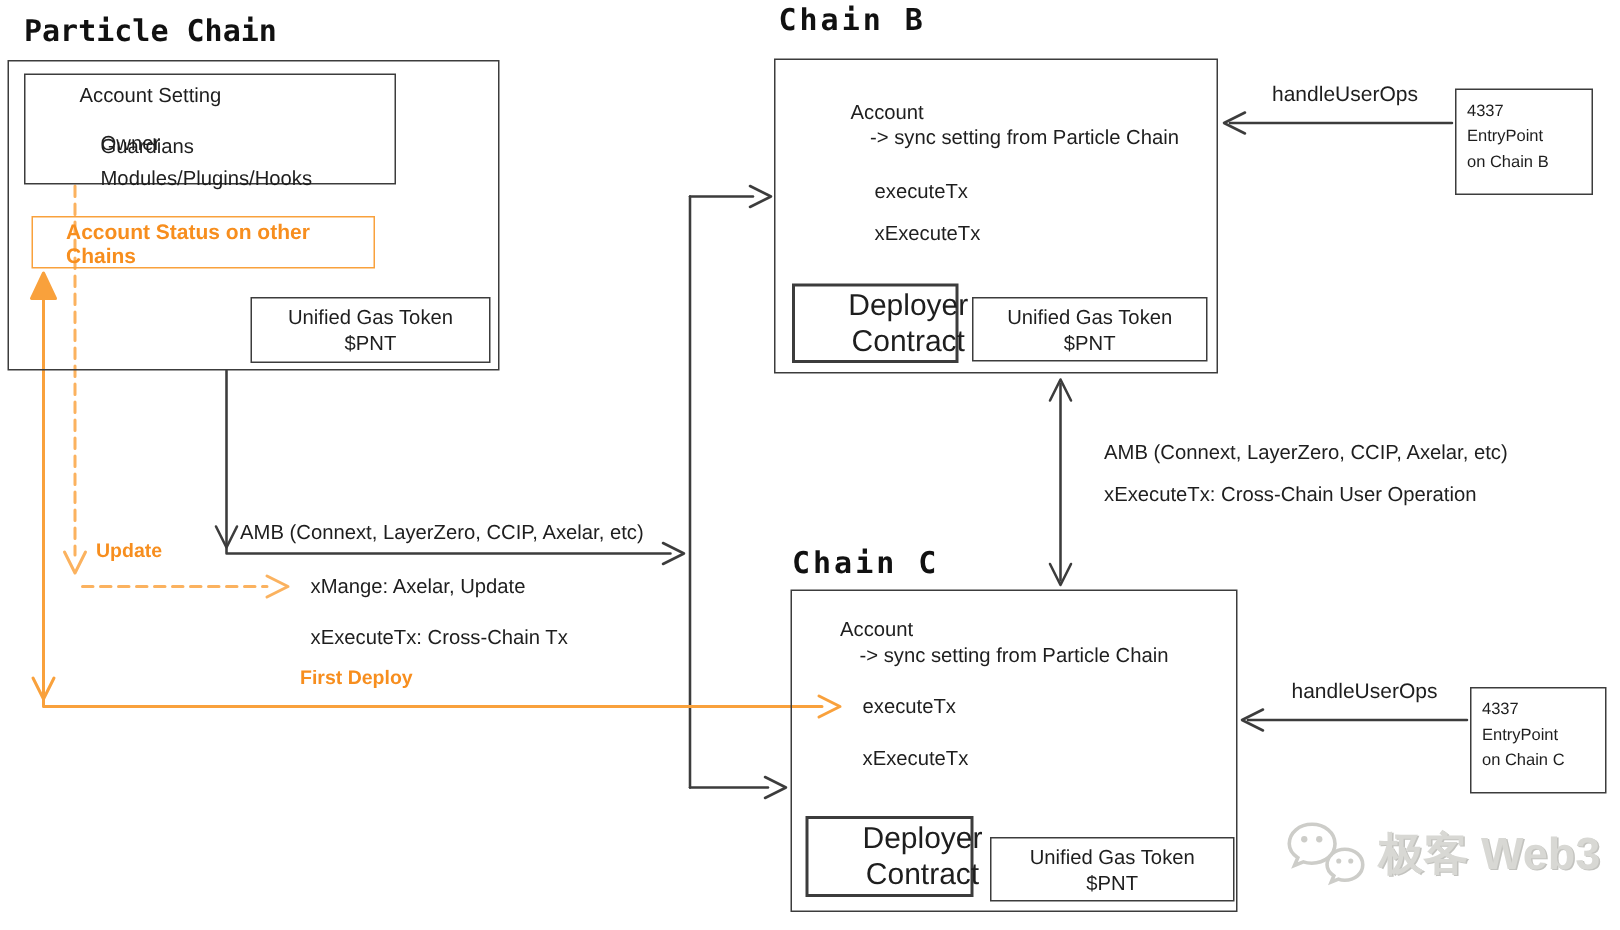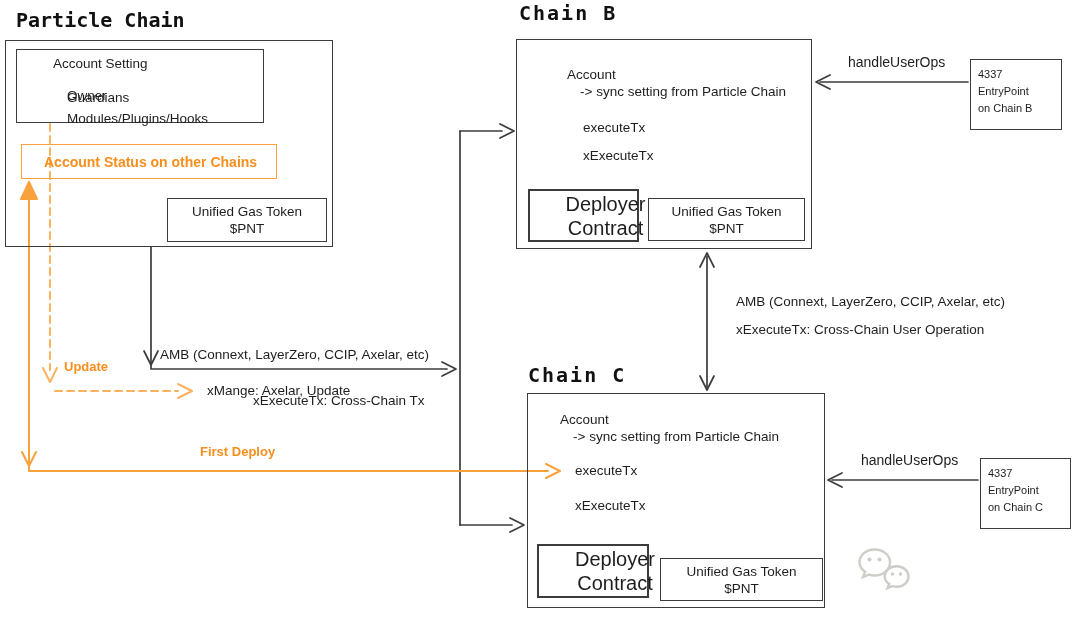--- a/index.html
+++ b/index.html
@@ -64,21 +64,21 @@
 
   <div class="mono-title" style="left:16px;top:8px;">Particle Chain</div>
   <div class="box" style="left:5px;top:40px;width:328px;height:207px;"></div>
 
   <div class="box" style="left:16px;top:49px;width:248px;height:74px;"></div>
   <div class="t" style="left:53px;top:55px;">Account Setting</div>
   <div class="t" style="left:67px;top:72px;margin-top:15px;">Owner</div>
   <div class="t" style="left:67px;top:89px;">Guardians</div>
   <div class="t" style="left:67px;top:110px;">Modules/Plugins/Hooks</div>
 
-  <div class="box orange" style="left:21px;top:144px;width:256px;height:35px;">
+  <div class="box orange" style="left:21px;top:144px;width:229px;height:35px;">
     <div class="status-text">Account Status on other Chains</div>
   </div>
 
   <div class="box flexc gas" style="left:167px;top:198px;width:160px;height:44px;">
     <span>Unified Gas Token</span>
     <span>$PNT</span>
   </div>
 
   <div class="mono-title ls2" style="left:519px;top:1px;">Chain B</div>
   <div class="box" style="left:516px;top:39px;width:296px;height:210px;"></div>
@@ -97,21 +97,21 @@
   <div class="t" style="left:848px;top:54px;font-size:14px;">handleUserOps</div>
   <div class="box entry" style="left:970px;top:59px;width:92px;height:71px;">
     <div>4337</div>
     <div>EntryPoint</div>
     <div>on Chain B</div>
   </div>
 
   <div class="t" style="left:160px;top:346px;">AMB (Connext, LayerZero, CCIP, Axelar, etc)</div>
   <div class="ot" style="left:64px;top:359px;">Update</div>
   <div class="t" style="left:207px;top:382px;">xMange: Axelar, Update</div>
-  <div class="t" style="left:207px;top:392px;margin-left:46px;">xExecuteTx: Cross-Chain Tx</div>
+  <div class="t" style="left:207px;top:416px;">xExecuteTx: Cross-Chain Tx</div>
   <div class="ot" style="left:200px;top:444px;">First Deploy</div>
   <div class="t" style="left:736px;top:293px;">AMB (Connext, LayerZero, CCIP, Axelar, etc)</div>
   <div class="t" style="left:736px;top:321px;">xExecuteTx: Cross-Chain User Operation</div>
 
   <div class="mono-title ls2" style="left:528px;top:363px;">Chain C</div>
   <div class="box" style="left:527px;top:393px;width:298px;height:215px;"></div>
   <div class="t" style="left:560px;top:411px;">Account</div>
   <div class="t" style="left:573px;top:428px;">-&gt; sync setting from Particle Chain</div>
   <div class="t" style="left:575px;top:462px;">executeTx</div>
   <div class="t" style="left:575px;top:497px;">xExecuteTx</div>
@@ -136,15 +136,16 @@
         <path d="M34,17.5 C34,25 27,30.5 18.5,30.5 C16.5,30.5 14.6,30.2 12.9,29.6 L7,32 L9.2,26.8 C5.6,24.4 3.5,21.2 3.5,17.5 C3.5,10 10.3,4.5 18.7,4.5 C27.1,4.5 34,10 34,17.5 Z"></path>
         <path d="M52.5,31.5 C52.5,37.4 47.1,41.8 40.5,41.8 C39,41.8 37.6,41.6 36.3,41.1 L31.5,43 L33.2,38.9 C30.4,37 28.7,34.5 28.7,31.5 C28.7,25.6 34.1,21.2 40.6,21.2 C47.1,21.2 52.5,25.6 52.5,31.5 Z"></path>
       </g>
       <g fill="#cdcdc9">
         <circle cx="13.5" cy="14.5" r="2.1"></circle>
         <circle cx="23.5" cy="14.5" r="2.1"></circle>
         <circle cx="36.5" cy="29" r="1.7"></circle>
         <circle cx="44.5" cy="29" r="1.7"></circle>
       </g>
     </svg>
+    <span class="wm-text">极客 Web3</span>
   </div>
 
 </div>
 
 </body></html>

